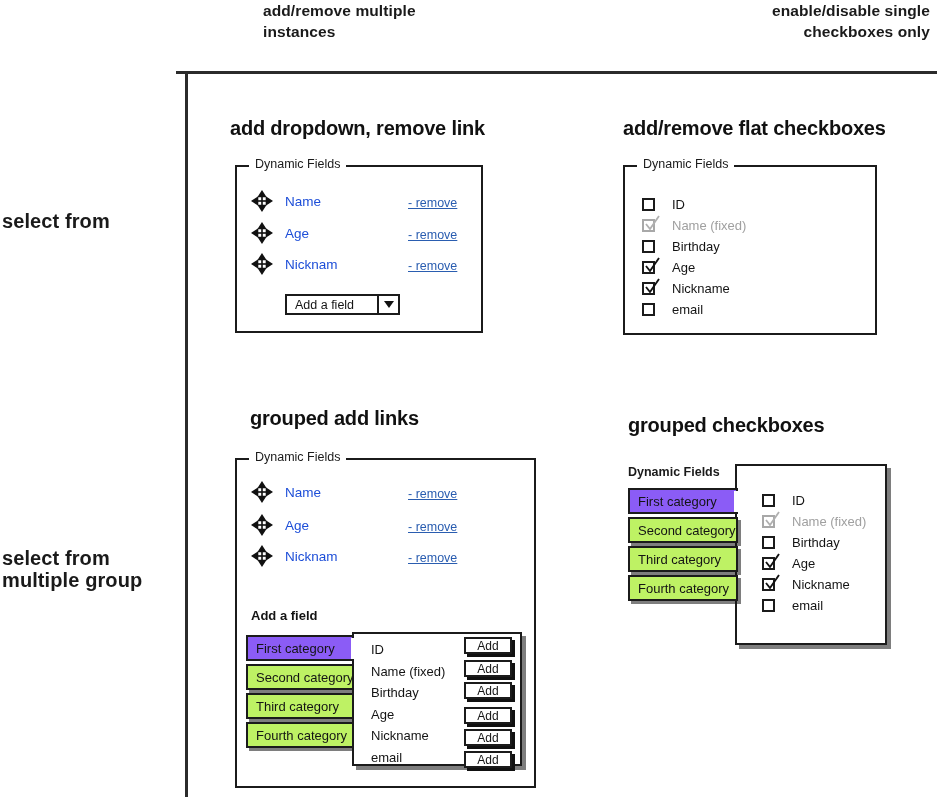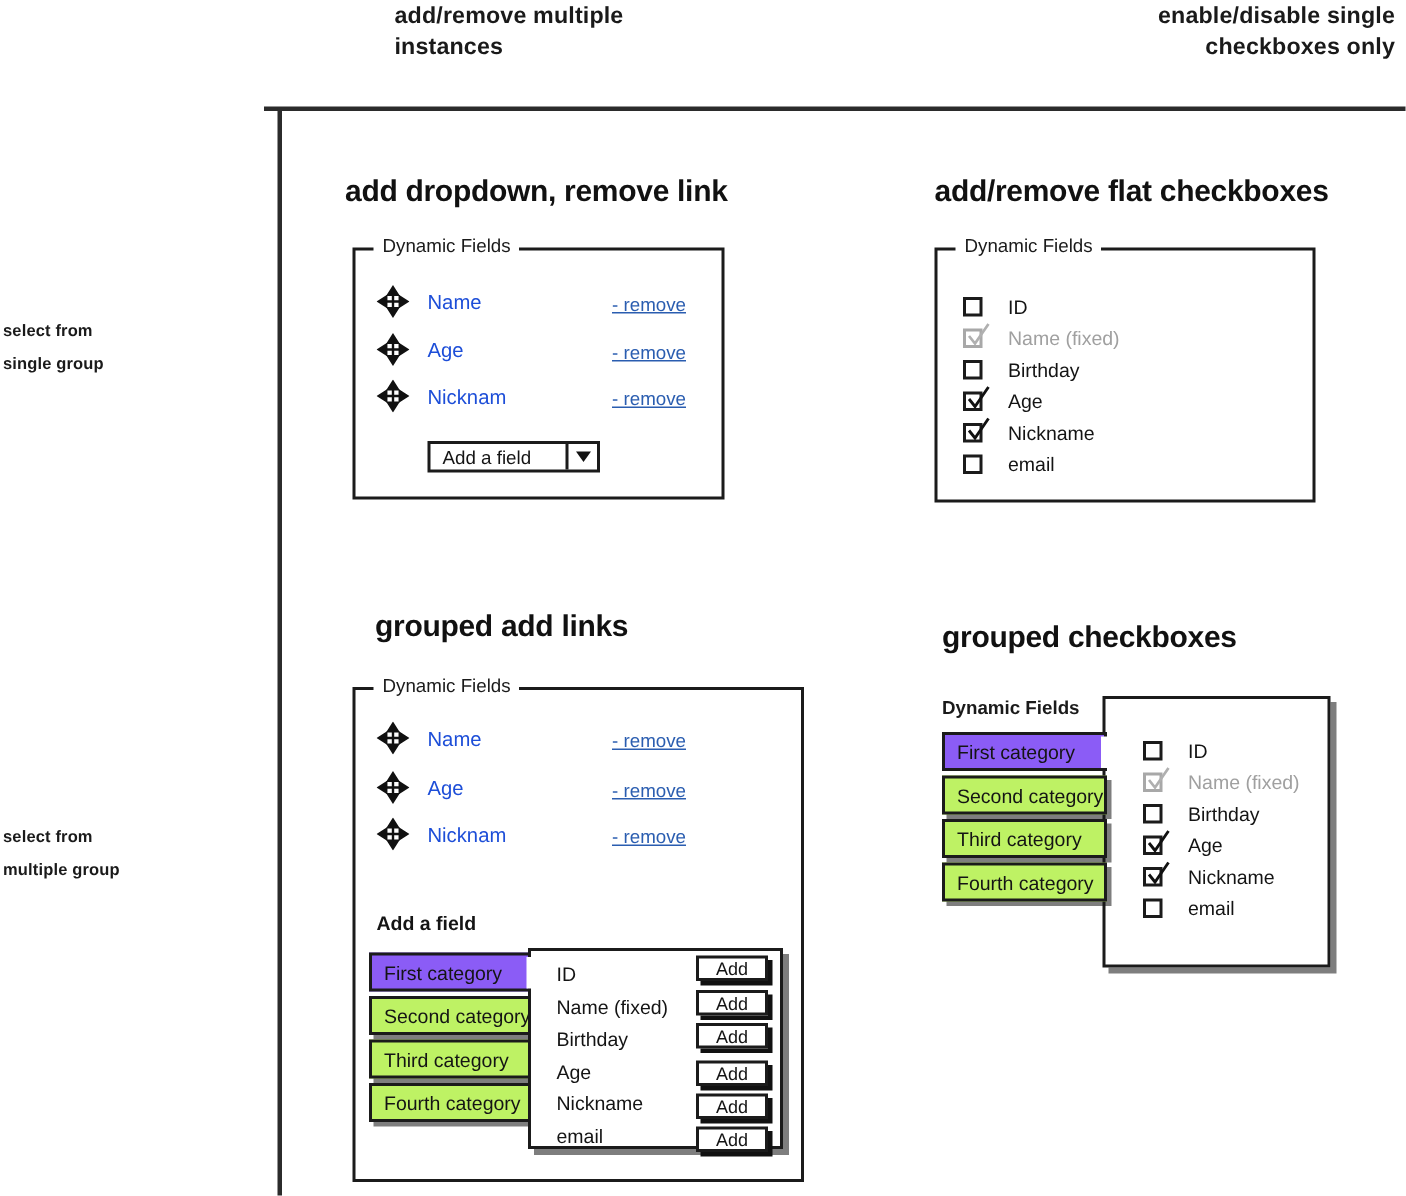--- a/index.html
+++ b/index.html
@@ -9,21 +9,21 @@
     color:#1a1a1a;overflow:hidden;
   }
   .abs{position:absolute;font-weight:bold;}
 
   
   #axis-vline{left:185px;top:72px;width:3px;height:725px;background:#2b2b2b;}
   #axis-hline{left:176px;top:71px;width:761px;height:3px;background:#2b2b2b;}
 
   
   .col-head{font-size:15.5px;line-height:21px;color:#1a1a1a;letter-spacing:.1px;}
-  .row-head{font-size:11px;line-height:22px;color:#1a1a1a;letter-spacing:.1px;}
+  .row-head{font-size:20px;line-height:22px;color:#1a1a1a;letter-spacing:.1px;}
 
   
   .sect-title{font-size:20px;font-weight:bold;color:#111;letter-spacing:-.2px;white-space:nowrap;}
 
   
   .fieldset{position:absolute;border:2px solid #1b1b1b;box-sizing:border-box;background:#fff;}
   .legend{
     position:absolute;top:-10px;left:12px;background:#fff;padding:0 6px;
     font-size:12.5px;color:#1a1a1a;white-space:nowrap;
   }
@@ -97,21 +97,20 @@
   <div>add/remove multiple</div>
   <div>instances</div>
 </div>
 <div class="abs col-head" style="left:660px;top:0px;width:270px;text-align:right;">
   <div>enable/disable single</div>
   <div>checkboxes only</div>
 </div>
 
 <div class="abs row-head" style="left:2px;top:210px;width:175px;">
   <div>select from</div>
-  <div>single group</div>
 </div>
 <div class="abs row-head" style="left:2px;top:547px;width:175px;">
   <div>select from</div>
   <div>multiple group</div>
 </div>
 
 <div class="abs sect-title" style="left:230px;top:117px;">add dropdown, remove link</div>
 
 <div class="fieldset" style="left:235px;top:165px;width:248px;height:168px;">
   <span class="legend">Dynamic Fields</span>

